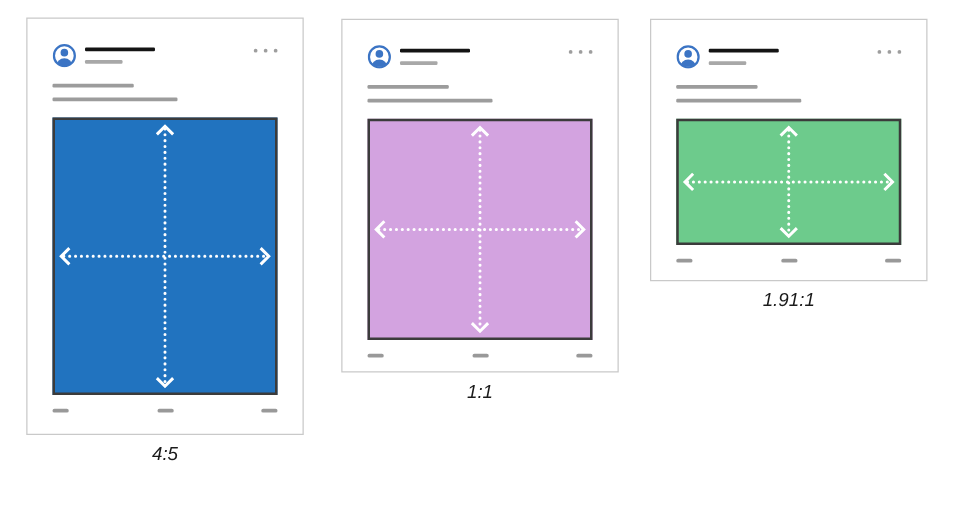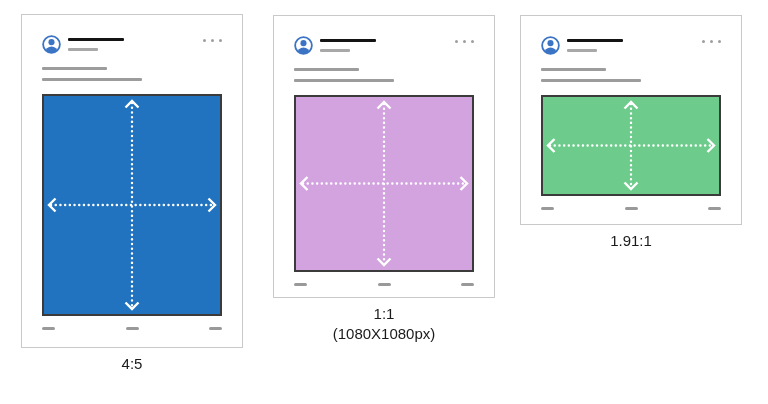--- a/index.html
+++ b/index.html
@@ -25,21 +25,21 @@
   .bar-body{height:3px;background:#9c9c9c;}
   .w65{width:65px;}
   .w100{width:100px;margin-top:8px;}
   .media{box-sizing:border-box;margin-top:13px;width:100%;border:2px solid #3b3b3b;flex:0 0 auto;}
   .media1{height:222px;}
   .media2{height:177px;}
   .media3{height:101px;}
   .crosshair{width:100%;height:100%;display:block;}
   .footer{margin-top:11px;display:flex;justify-content:space-between;flex:0 0 auto;}
   .dash{width:13px;height:3px;border-radius:1.5px;background:#999;display:block;}
-  .caption{margin-top:6px;text-align:center;color:#1b1b1b;font-size:15px;line-height:19px;}
+  .caption{margin-top:6px;text-align:center;color:#1b1b1b;font-size:15px;line-height:19px;font-style:italic;}
   .caption .dims{margin-top:1px;}
 </style>
 </head>
 <body>
 
 <svg width="0" height="0" style="position:absolute" aria-hidden="true">
   <defs>
     <clipPath id="avclip">
         <circle cx="10" cy="10" r="8.4"></circle>
       </clipPath>
@@ -125,21 +125,20 @@
           </svg>
       </div>
       <div class="footer">
         <i class="dash"></i>
         <i class="dash"></i>
         <i class="dash"></i>
       </div>
     </div>
     <figcaption class="caption">
       <div class="ratio">1:1</div>
-      <div class="dims">(1080X1080px)</div>
     </figcaption>
   </figure>
 
   <figure class="fig fig3" style="margin:0">
     <div class="card card3">
       <div class="header">
         <svg class="avatar-svg" viewBox="0 0 20 20">
             <use href="#avatar-sym"></use>
           </svg>
         <div class="namecol">

